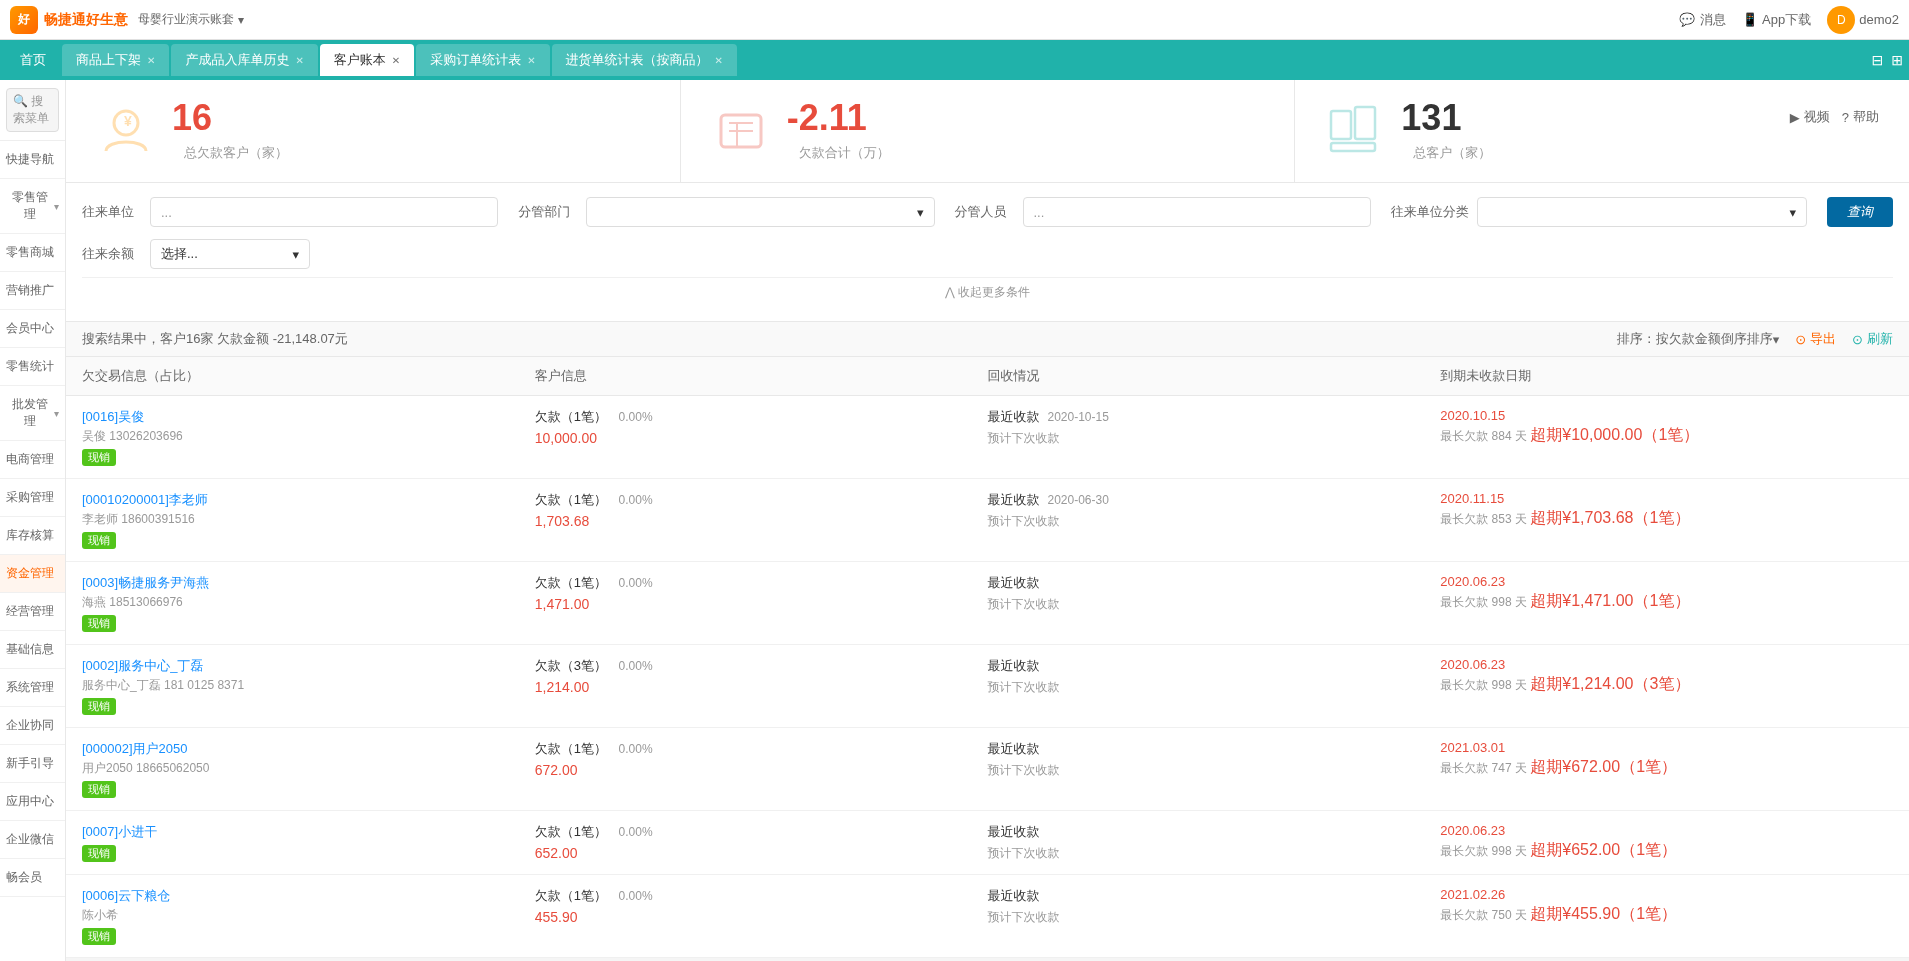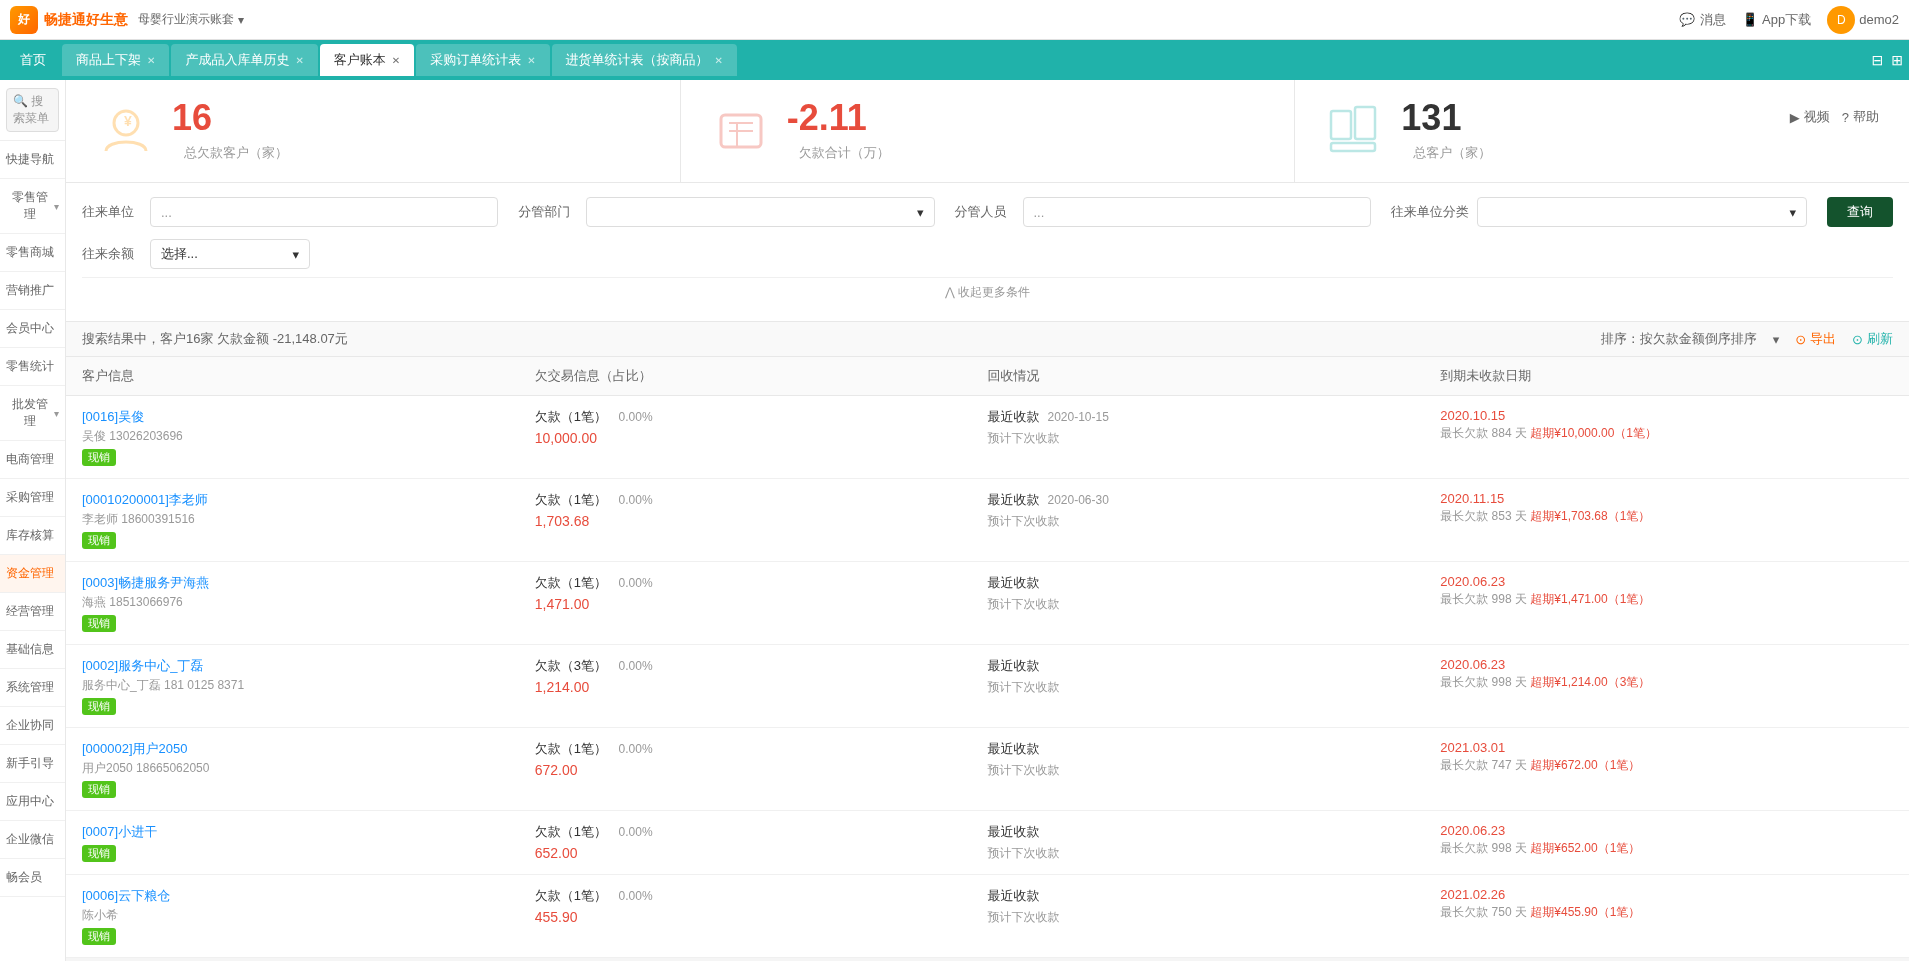--- a/index.html
+++ b/index.html
@@ -54,48 +54,48 @@
     .stat-actions { margin-left: auto; display: flex; gap: 12px; font-size: 13px; color: #666; align-self: flex-start; padding-top: 8px; }
     .stat-actions span { cursor: pointer; display: flex; align-items: center; gap: 4px; color: #666; }
 
     
     .filter-area { background: #fff; padding: 14px 16px; border-bottom: 1px solid #e8e8e8; }
     .filter-row { display: flex; align-items: center; gap: 20px; margin-bottom: 12px; }
     .filter-item { display: flex; align-items: center; gap: 8px; flex: 1; }
     .filter-label { font-size: 13px; color: #666; white-space: nowrap; min-width: 60px; }
     .filter-input { flex: 1; border: 1px solid #ddd; border-radius: 4px; padding: 5px 10px; font-size: 13px; color: #999; display: flex; align-items: center; justify-content: space-between; cursor: pointer; background: #fff; min-height: 30px; }
     .filter-select { flex: 1; border: 1px solid #ddd; border-radius: 4px; padding: 5px 10px; font-size: 13px; color: #333; background: #fff; display: flex; align-items: center; justify-content: space-between; cursor: pointer; min-height: 30px; }
-    .filter-btn { background: #14532d; color: white; border: none; border-radius: 4px; padding: 6px 20px; font-size: 13px; cursor: pointer; white-space: nowrap; }
+    .filter-btn { background: #0369a1; color: white; border: none; border-radius: 4px; padding: 6px 20px; font-size: 13px; cursor: pointer; white-space: nowrap; font-style: italic; }
     .filter-row2 { display: flex; align-items: flex-end; gap: 20px; }
     .collapse-row { text-align: center; padding: 6px; font-size: 12px; color: #999; cursor: pointer; border-top: 1px solid #f0f0f0; margin-top: 8px; }
 
     
     .results-bar { display: flex; align-items: center; justify-content: space-between; padding: 8px 16px; background: #f9f9f9; border-bottom: 1px solid #e8e8e8; font-size: 13px; color: #666; }
     .results-bar .actions { display: flex; gap: 16px; align-items: center; }
     .results-bar .sort-label { color: #666; }
-    .sort-select { display: flex; align-items: center; gap: 16px; color: #666; cursor: pointer; text-align: right; }
+    .sort-select { display: flex; align-items: center; gap: 0; color: #666; cursor: pointer; text-align: right; }
     .export-btn { color: #ff6600; cursor: pointer; display: flex; align-items: center; gap: 4px; }
     .refresh-btn { color: #20b2aa; cursor: pointer; display: flex; align-items: center; gap: 4px; }
 
     
     .table-container { background: #fff; }
     .table-header { display: grid; grid-template-columns: 2fr 2fr 2fr 2fr; padding: 10px 16px; background: #fafafa; border-bottom: 1px solid #e8e8e8; font-size: 13px; color: #666; font-weight: 500; }
     .table-row { display: grid; grid-template-columns: 2fr 2fr 2fr 2fr; padding: 12px 16px; border-bottom: 1px solid #f0f0f0; align-items: start; }
     .customer-info .name-link { color: #1890ff; cursor: pointer; font-size: 13px; text-decoration: none; }
     .customer-info .phone { color: #999; font-size: 12px; margin-top: 2px; }
     .customer-badge { display: inline-block; background: #52c41a; color: white; font-size: 11px; padding: 1px 6px; border-radius: 3px; margin-top: 4px; }
     .debt-amount { color: #e74c3c; font-size: 14px; font-weight: 500; }
     .debt-info .debt-count { font-size: 13px; color: #333; margin-bottom: 4px; }
     .debt-info .debt-pct { color: #999; font-size: 12px; margin-left: 8px; }
     .recovery-info { font-size: 13px; color: #333; }
     .recovery-info .last-date { color: #999; font-size: 12px; }
     .recovery-info .next-label { color: #999; font-size: 12px; margin-top: 4px; }
     .overdue-info { font-size: 13px; color: #333; }
     .overdue-info .overdue-date { color: #e74c3c; }
-    .overdue-link { color: #e74c3c; cursor: pointer; font-size: 12px; }
+    .overdue-link { color: #e74c3c; cursor: pointer; font-size: 16px; }
     .overdue-days { color: #999; font-size: 12px; margin-top: 2px; }
 
     
     ::-webkit-scrollbar { width: 6px; height: 6px; }
     ::-webkit-scrollbar-track { background: #f1f1f1; }
     ::-webkit-scrollbar-thumb { background: #ccc; border-radius: 3px; }
   </style>
 </head>
 <body>
 
@@ -340,22 +340,22 @@
           </div>
           <div class="refresh-btn">
             <span>⊙</span>
             <span>刷新</span>
           </div>
         </div>
       </div>
 
       <div class="table-container">
         <div class="table-header">
+          <span>欠交易信息（占比）</span>
           <span>客户信息</span>
-          <span>欠交易信息（占比）</span>
           <span>回收情况</span>
           <span>到期未收款日期</span>
         </div>
 
         <div class="table-row">
           <div class="customer-info">
             <div><a class="name-link">[0016]吴俊</a></div>
             <div class="phone">吴俊  13026203696</div>
             <div class="customer-badge">现销</div>
           </div>

